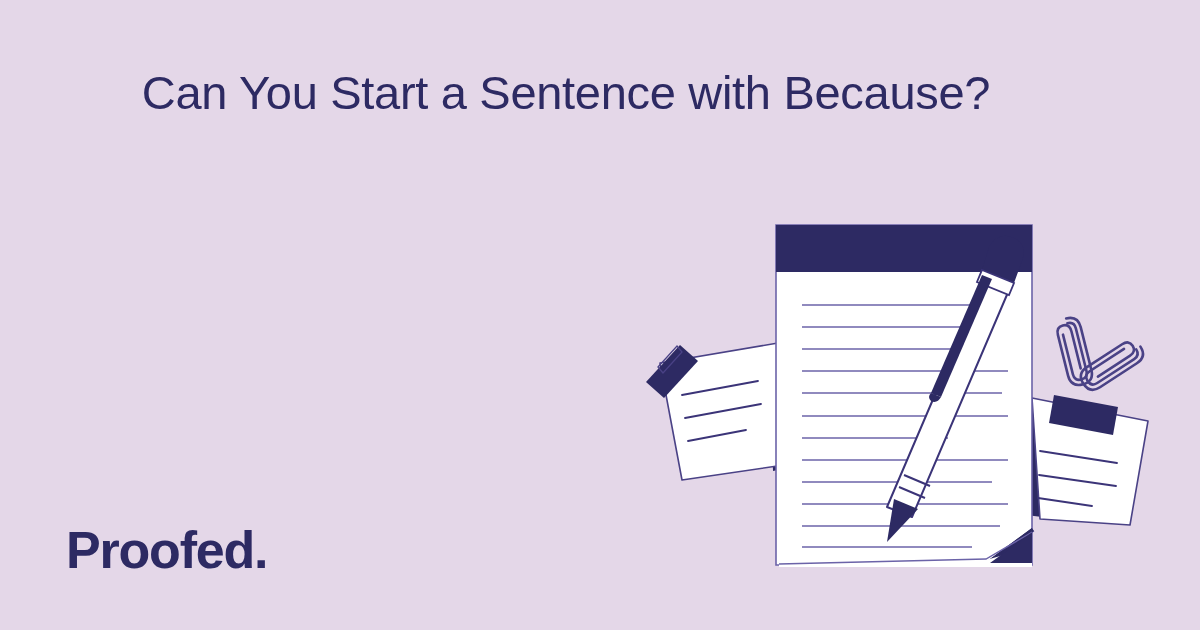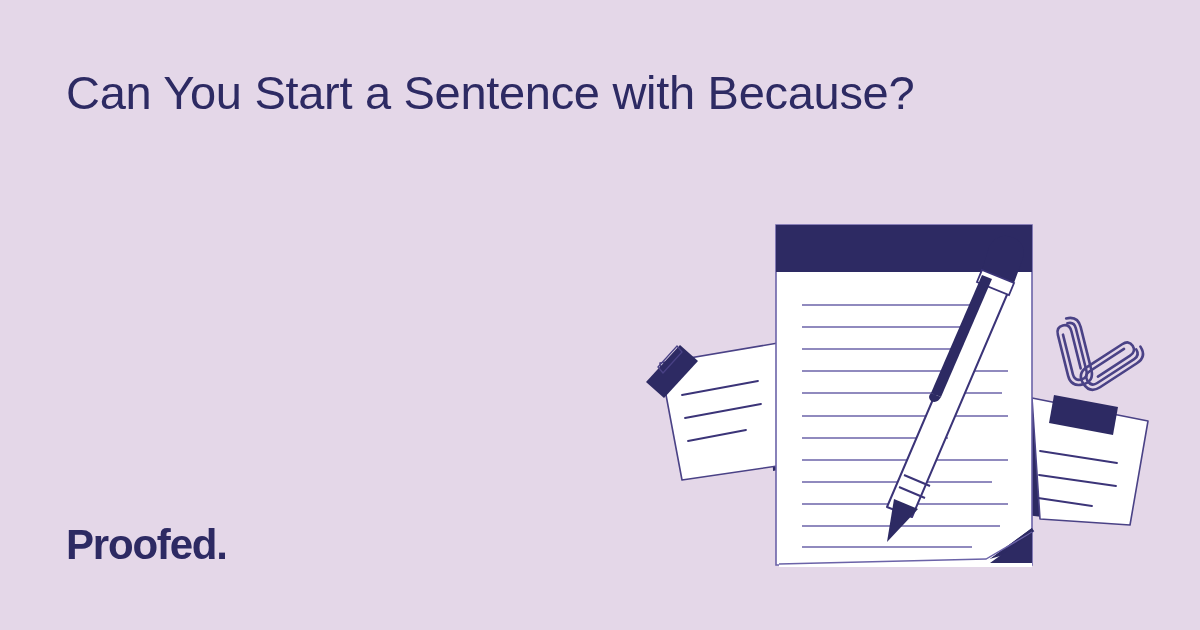--- a/index.html
+++ b/index.html
@@ -20,26 +20,27 @@
     position:absolute;
     left:66px;
     top:68px;
     width:1000px;
     font-size:47px;
     line-height:1.05;
     font-weight:400;
     letter-spacing:-0.3px;
     color:#2d2a63;
     white-space:nowrap;
+    text-align:center;
   }
   .brand-logo {
     position:absolute;
     left:66px;
     top:524px;
-    font-size:42px;
+    font-size:52px;
     line-height:1;
     font-weight:700;
     letter-spacing:-1.2px;
     color:#2d2a63;
   }
   .illustration {
     position:absolute;
     left:630px;
     top:195px;
     width:560px;

